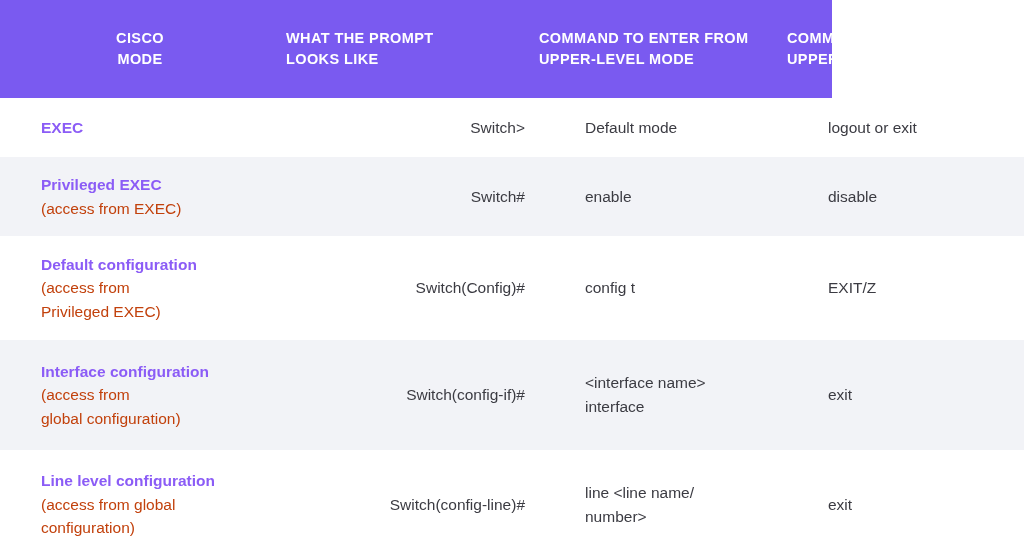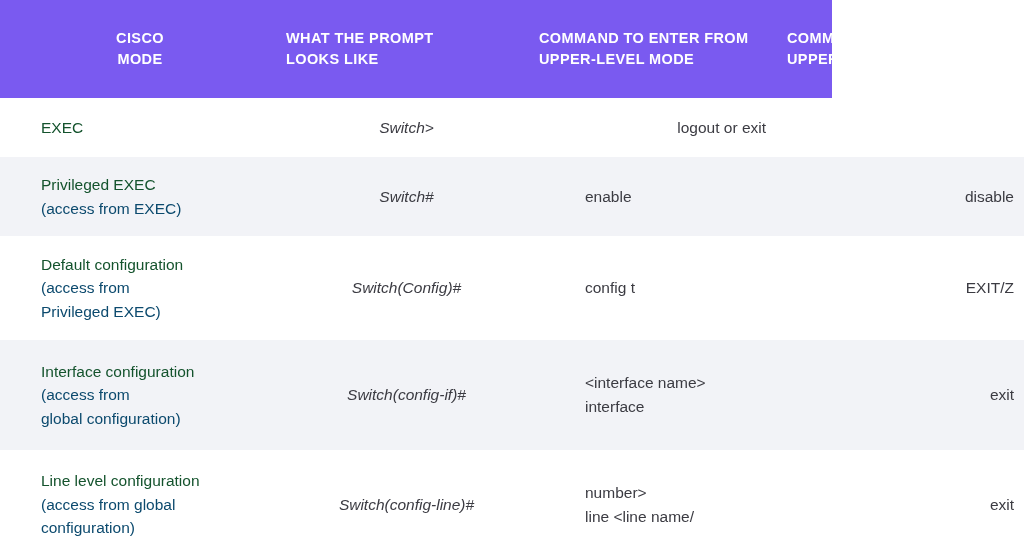--- a/index.html
+++ b/index.html
@@ -65,29 +65,29 @@
   .r5 { flex: 0 0 109px; height: 109px; }
 
   .td {
     font-size: 15.5px;
     color: #3b3b42;
     line-height: 1.52;
   }
 
   
   .td.col1 { padding-left: 41px; padding-right: 10px; text-align: left; }
-  .td.col1 .lead { display: block; font-weight: normal; color: #14532d; }
-  .td.col1 .sub  { display: block; color: #0c4a6e; }
-
-  
-  .td.col2 { text-align: center; padding: 0 8px; font-style: italic; }
+  .td.col1 .lead { display: block; font-weight: bold; color: #8b5cf6; }
+  .td.col1 .sub  { display: block; color: #c2410c; }
+
+  
+  .td.col2 { text-align: right; padding: 0 8px; }
 
   
   .td.col3 { text-align: left; padding-left: 52px; padding-right: 10px; }
-  .td.col4 { text-align: right; padding-left: 47px; padding-right: 10px; }
+  .td.col4 { text-align: left; padding-left: 47px; padding-right: 10px; }
 
   .td .line { display: block; white-space: pre; }
 </style>
 </head>
 <body>
 
 <div class="table">
 
   <div class="thead">
 
@@ -115,20 +115,23 @@
 
   <div class="tbody">
 
     <div class="row white r1">
       <div class="td col1 c1">
         <span class="lead">EXEC</span>
       </div>
       <div class="td col2 c2">
         <span class="line">Switch&gt;</span>
       </div>
+      <div class="td col3 c3">
+        <span class="line">Default mode</span>
+      </div>
       <div class="td col4 c4">
         <span class="line">logout or exit</span>
       </div>
     </div>
 
     <div class="row gray r2">
       <div class="td col1 c1">
         <span class="lead">Privileged EXEC</span>
         <span class="sub">(access from EXEC)</span>
       </div>
@@ -181,22 +184,22 @@
     <div class="row white r5">
       <div class="td col1 c1">
         <span class="lead">Line level configuration</span>
         <span class="sub">(access from global</span>
         <span class="sub">configuration)</span>
       </div>
       <div class="td col2 c2">
         <span class="line">Switch(config-line)#</span>
       </div>
       <div class="td col3 c3">
+        <span class="line">line &lt;line name/</span>
         <span class="line">number&gt;</span>
-        <span class="line">line &lt;line name/</span>
       </div>
       <div class="td col4 c4">
         <span class="line">exit</span>
       </div>
     </div>
 
   </div>
 </div>
 
 </body></html>

